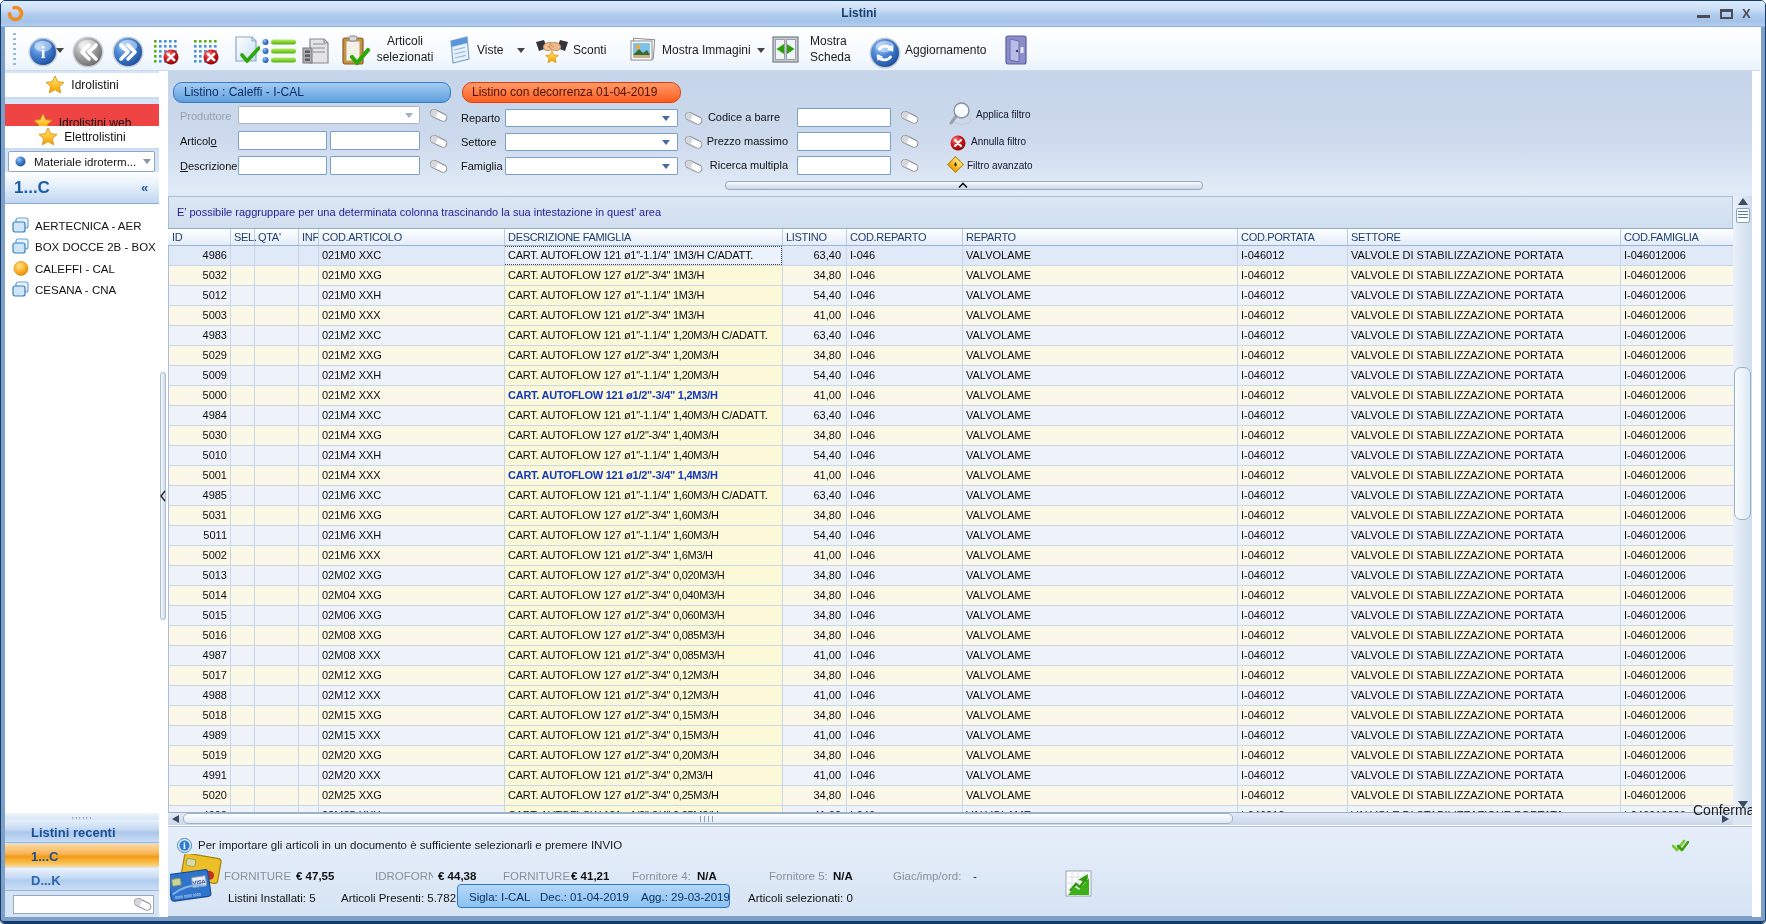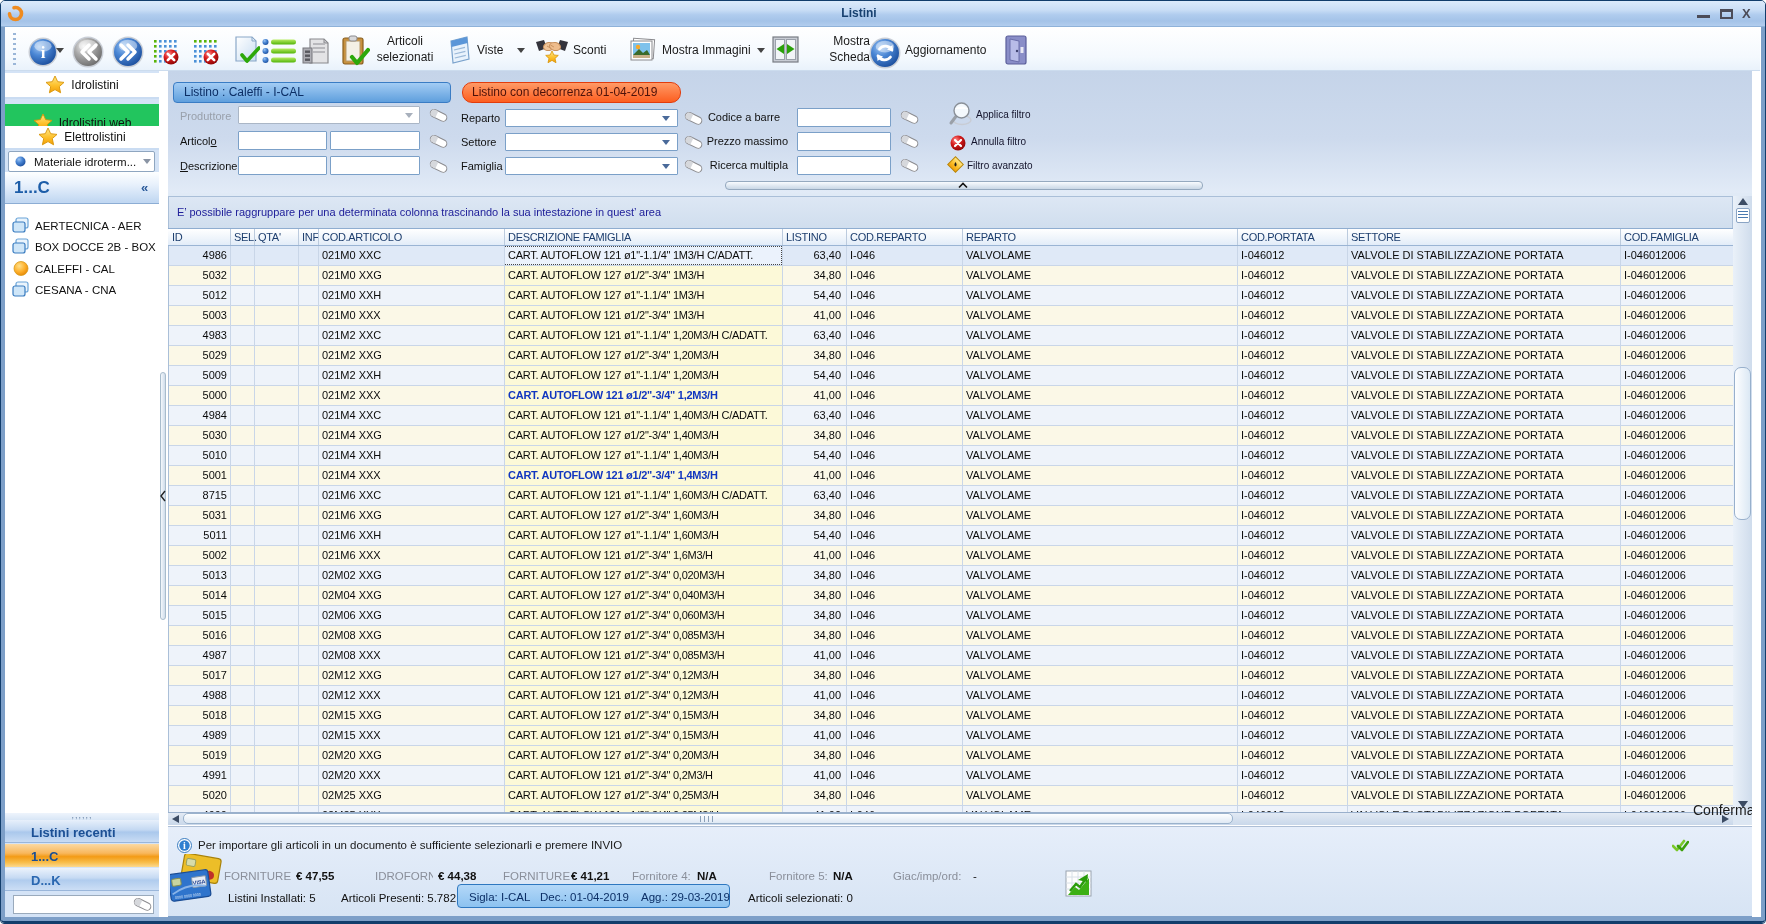--- a/index.html
+++ b/index.html
@@ -197,21 +197,21 @@
   </svg>
 <div class="ab t125" style="left:662px;top:43px;color:#1a1a1a">Mostra Immagini</div>
 <div class="car" style="left:757px;top:48px;border-top-color:#444"></div>
 <svg class="ab" style="left:772px;top:36px" width="27" height="29" viewBox="0 0 27 29">
 <rect x="1" y="1" width="25" height="25" fill="#c8ccd4" stroke="#787c84" stroke-width="1.2"></rect>
 <rect x="3.5" y="3.5" width="9" height="20" fill="#f2f5f8" stroke="#9aa0aa"></rect>
 <rect x="14.5" y="3.5" width="9" height="20" fill="#f2f5f8" stroke="#9aa0aa"></rect>
 <path d="M4.5 13 L12 8 L12 18 Z" fill="#2aa00a"></path>
     <path d="M22.5 13 L15 8 L15 18 Z" fill="#2aa00a"></path>
   </svg>
-<div class="ab t125" style="left:810px;top:33px;width:60px;text-align:right;color:#1a1a1a;line-height:16px">Mostra<br>Scheda</div>
+<div class="ab t125" style="left:810px;top:33px;width:60px;text-align:left;color:#1a1a1a;line-height:16px">Mostra<br>Scheda</div>
 <svg class="ab" style="left:869px;top:37px" width="32" height="32" viewBox="0 0 32 32">
     <circle cx="16" cy="16" r="15.5" fill="#c9ced6"></circle>
     <circle cx="16" cy="16" r="14" fill="url(#gb)"></circle>
     <ellipse cx="16" cy="9.700000000000001" rx="9.24" ry="5.88" fill="#fff" opacity="0.45"></ellipse>
     <g stroke="#fff" stroke-width="2.8" fill="none" stroke-linecap="round">
       <path d="M10.5 12 A7.5 7.5 0 0 1 23 13"></path>
       <path d="M21.5 20 A7.5 7.5 0 0 1 9 19"></path>
     </g>
     <path d="M23.5 8 L24 14.5 L18 12.5 Z" fill="#fff"></path>
     <path d="M8.5 24 L8 17.5 L14 19.5 Z" fill="#fff"></path>
@@ -223,21 +223,21 @@
 <rect x="16.5" y="12" width="3" height="6" fill="#e8e8f4"></rect>
 <circle cx="13" cy="16" r="1.2" fill="#404470"></circle>
   </svg>
 <div class="ab" style="left:5px;top:71px;width:154px;height:846px;background:#d4e3f6"></div>
 <div class="ab" style="left:5px;top:73px;width:154px;height:26px;background:#fff;border-bottom:2px solid #cadcf2;display:flex;align-items:center;justify-content:center">
     <svg width="20" height="20" viewBox="0 0 20 20" style="margin-right:6px;flex:none">
       <path d="M10 1 l2.7 5.7 6.3 .7 -4.7 4.2 1.3 6.2 -5.6-3.2 -5.6 3.2 1.3-6.2 L1 7.4 l6.3-.7 Z" fill="url(#gold)" stroke="#d89406" stroke-width=".9"></path>
     </svg>
     <span class="t125" style="color:#111">Idrolistini</span>
   </div>
-<div class="ab" style="left:5px;top:104px;width:154px;height:39px;background:#22c55e;border-bottom:2px solid #cadcf2;display:flex;align-items:center;justify-content:center">
+<div class="ab" style="left:5px;top:104px;width:154px;height:39px;background:#ef4444;border-bottom:2px solid #cadcf2;display:flex;align-items:center;justify-content:center">
     <svg width="20" height="20" viewBox="0 0 20 20" style="margin-right:6px;flex:none">
       <path d="M10 1 l2.7 5.7 6.3 .7 -4.7 4.2 1.3 6.2 -5.6-3.2 -5.6 3.2 1.3-6.2 L1 7.4 l6.3-.7 Z" fill="url(#gold)" stroke="#d89406" stroke-width=".9"></path>
     </svg>
     <span class="t125" style="color:#111">Idrolistini web</span>
   </div>
 <div class="ab" style="left:5px;top:126px;width:154px;height:24px;background:#fff;border-bottom:2px solid #cadcf2;display:flex;align-items:center;justify-content:center">
     <svg width="20" height="20" viewBox="0 0 20 20" style="margin-right:6px;flex:none">
       <path d="M10 1 l2.7 5.7 6.3 .7 -4.7 4.2 1.3 6.2 -5.6-3.2 -5.6 3.2 1.3-6.2 L1 7.4 l6.3-.7 Z" fill="url(#gold)" stroke="#d89406" stroke-width=".9"></path>
     </svg>
     <span class="t125" style="color:#111">Elettrolistini</span>
@@ -294,21 +294,21 @@
         <path d="M7.8 5 L7.8 12 L4.8 12 A3.5 3.5 0 0 1 4.8 5 Z" fill="#d6d8dc"></path>
       </g>
     </svg>
   </div>
 <div class="ab" style="left:159px;top:71px;width:9px;height:846px;background:#fff"></div>
 <div class="ab" style="left:160px;top:372px;width:6px;height:248px;background:linear-gradient(90deg,#f4f8fc,#cfdcea);border:1px solid #a8bccc;border-radius:3px"></div>
 <svg class="ab" style="left:160px;top:490px" width="6" height="12" viewBox="0 0 6 12">
     <path d="M5 1 L1 6 L5 11" stroke="#222" stroke-width="1.4" fill="none"></path>
   </svg>
 <div class="ab" style="left:168px;top:71px;width:1584px;height:122px;background:linear-gradient(180deg,#c5d4e9,#cddaed 55%,#e2ebf7)"></div>
-<div class="ab" style="left:173px;top:82px;width:278px;height:21px;border-radius:4px;background:linear-gradient(180deg,#a3ccf4,#5f9fdd);border:1px solid #3a7cc4;line-height:19px;padding-left:10px;font-size:12px;color:#0c2f66">Listino : Caleffi - I-CAL</div>
+<div class="ab" style="left:173px;top:82px;width:278px;height:21px;border-radius:9px;background:linear-gradient(180deg,#a3ccf4,#5f9fdd);border:1px solid #3a7cc4;line-height:19px;padding-left:10px;font-size:12px;color:#0c2f66">Listino : Caleffi - I-CAL</div>
 <div class="ab" style="left:462px;top:82px;width:219px;height:21px;border-radius:10px;background:linear-gradient(180deg,#ff9a66,#fc5e20);border:1px solid #e23c0c;line-height:19px;padding-left:9px;font-size:12px;color:#4d120a">Listino con decorrenza 01-04-2019</div>
 <div class="ab t115" style="left:180px;top:110px;color:#99a0ab">Produttore</div>
 <div class="ab t115" style="left:180px;top:135px;color:#111">Articol<u>o</u></div>
 <div class="ab t115" style="left:180px;top:160px;color:#111"><u>D</u>escrizione</div>
 <div class="combo" style="left:238px;top:106px;width:182px;height:18px;border-color:#aab6c6"></div>
 <div class="car" style="left:405px;top:113px;border-top-color:#a8b0bc"></div>
 <div class="ab" style="left:429px;top:107px"><svg width="20" height="17" viewBox="0 0 20 17">
       <g transform="rotate(26 10 8)">
         <rect x="1" y="4.8" width="17.5" height="7.4" rx="3.7" fill="#fff" stroke="#8a8a8e" stroke-width="1"></rect>
         <path d="M7.8 5 L7.8 12 L4.8 12 A3.5 3.5 0 0 1 4.8 5 Z" fill="#d6d8dc"></path>
@@ -557,21 +557,21 @@
 <div class="cell t115" style="left:154px;top:223px;width:180px;color:#0a0a0a">021M4 XXX</div>
 <div class="cell t115" style="left:340px;top:223px;width:272px;letter-spacing:-0.25px;color:#1136c0;font-weight:bold">CART. AUTOFLOW 121 ø1/2"-3/4" 1,4M3/H</div>
 <div class="cell t115" style="left:614px;top:223px;width:59px;text-align:right;color:#0a0a0a">41,00</div>
 <div class="cell t115" style="left:682px;top:223px;width:110px;color:#0a0a0a">I-046</div>
 <div class="cell t115" style="left:798px;top:223px;width:269px;color:#0a0a0a">VALVOLAME</div>
 <div class="cell t115" style="left:1073px;top:223px;width:104px;color:#0a0a0a">I-046012</div>
 <div class="cell t115" style="left:1183px;top:223px;width:267px;color:#0a0a0a">VALVOLE DI STABILIZZAZIONE PORTATA</div>
 <div class="cell t115" style="left:1456px;top:223px;width:107px;color:#0a0a0a">I-046012006</div>
 <div class="ab" style="left:0px;top:240px;width:1565px;height:20px;background:#eef3fa;border-bottom:1px solid #c9d6e8"></div>
 <div class="ab" style="left:336px;top:240px;width:278px;height:19px;background:#fcf9d8;"></div>
-<div class="cell t115" style="left:0px;top:243px;width:59px;text-align:right;color:#0a0a0a">8715</div>
+<div class="cell t115" style="left:0px;top:243px;width:59px;text-align:right;color:#0a0a0a">4985</div>
 <div class="cell t115" style="left:154px;top:243px;width:180px;color:#0a0a0a">021M6 XXC</div>
 <div class="cell t115" style="left:340px;top:243px;width:272px;letter-spacing:-0.25px;color:#0a0a0a">CART. AUTOFLOW 121 ø1"-1.1/4" 1,60M3/H C/ADATT.</div>
 <div class="cell t115" style="left:614px;top:243px;width:59px;text-align:right;color:#0a0a0a">63,40</div>
 <div class="cell t115" style="left:682px;top:243px;width:110px;color:#0a0a0a">I-046</div>
 <div class="cell t115" style="left:798px;top:243px;width:269px;color:#0a0a0a">VALVOLAME</div>
 <div class="cell t115" style="left:1073px;top:243px;width:104px;color:#0a0a0a">I-046012</div>
 <div class="cell t115" style="left:1183px;top:243px;width:267px;color:#0a0a0a">VALVOLE DI STABILIZZAZIONE PORTATA</div>
 <div class="cell t115" style="left:1456px;top:243px;width:107px;color:#0a0a0a">I-046012006</div>
 <div class="ab" style="left:0px;top:260px;width:1565px;height:20px;background:#fbf8e7;border-bottom:1px solid #c9d6e8"></div>
 <div class="ab" style="left:336px;top:260px;width:278px;height:19px;background:#fcf9d8;"></div>

